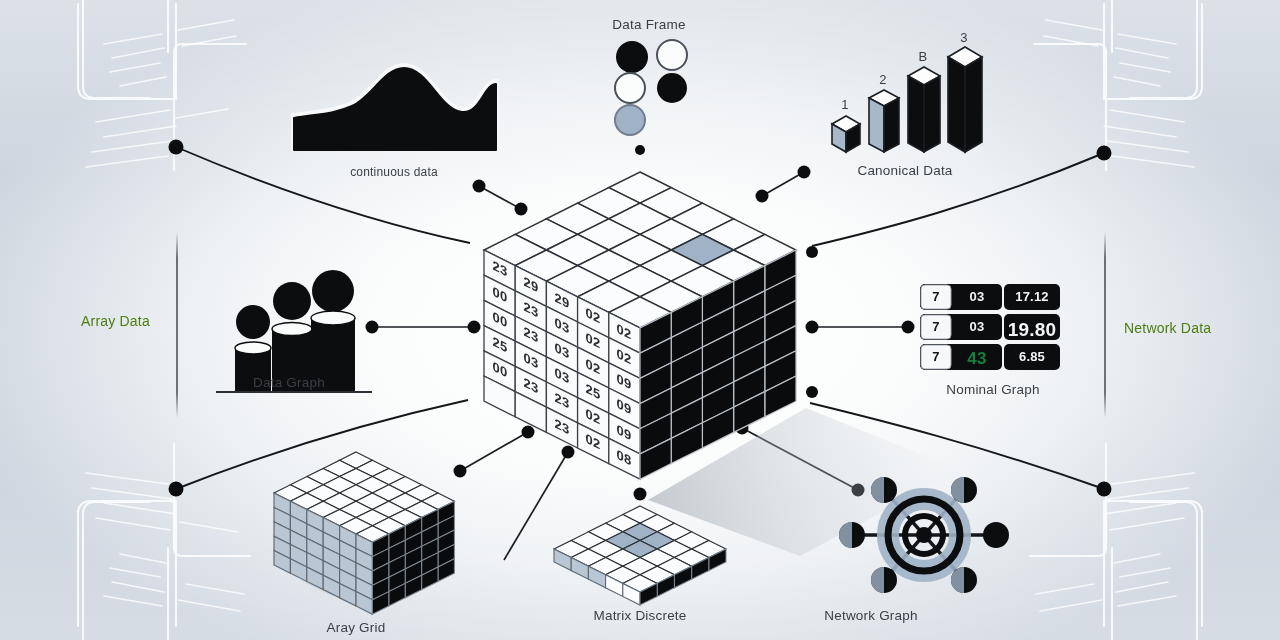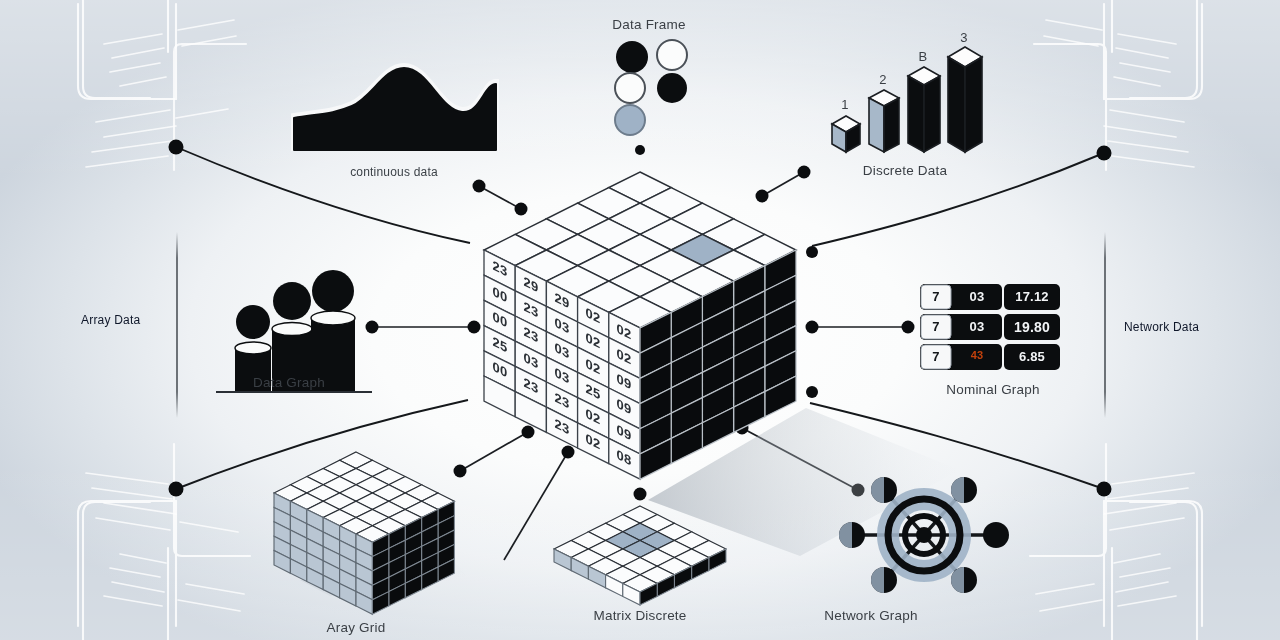--- a/index.html
+++ b/index.html
@@ -17,21 +17,21 @@
         linear-gradient(90deg,#a6b1bd 0%, #b9c2cc 9%, #d6dce2 20%, #f2f4f6 34%, #fdfdfe 50%, #f1f3f6 66%, #d4dae1 80%, #b7c0cb 91%, #a4afbc 100%);
   }
   .bg2{position:absolute;inset:0;
       background:linear-gradient(180deg, rgba(255,255,255,.30) 0%, rgba(255,255,255,0) 28%, rgba(255,255,255,0) 72%, rgba(255,255,255,.18) 100%);}
 
   .deco{position:absolute;inset:0;pointer-events:none;}
 
   
   .lbl{position:absolute;color:#3a3f45;font-size:13.5px;letter-spacing:.2px;white-space:nowrap;}
   .lbl.big{font-size:12px;color:#3c4248;}
-  .lbl.side{font-size:12px;color:#0f172a;}
+  .lbl.side{font-size:14px;color:#4d7c0f;}
   .ctr{transform:translateX(-50%);}
 
   
   .vrule{position:absolute;width:1.6px;background:linear-gradient(180deg,rgba(60,66,72,0) 0%,rgba(60,66,72,.72) 14%,rgba(60,66,72,.72) 86%,rgba(60,66,72,0) 100%);}
 
   svg{position:absolute;left:0;top:0;overflow:visible;}
   .nd{fill:#0b0d0f;}
   .lk{stroke:#1b1e22;fill:none;stroke-width:1.7;}
   .lk2{stroke:#15181b;fill:none;stroke-width:1.9;}
 </style>
@@ -236,21 +236,21 @@
     <g>
       <polygon points="948,57 965,47 982,57 965,67" fill="#fdfdfd" stroke="#1b1e22" stroke-width="1.6"></polygon>
       <polygon points="948,57 965,67 965,152 948,142" fill="#0b0d0f" stroke="#1b1e22" stroke-width="1.6"></polygon>
       <polygon points="965,67 982,57 982,142 965,152" fill="#0b0d0f" stroke="#1b1e22" stroke-width="1.6"></polygon>
     </g>
   </svg>
   <div class="lbl ctr" style="left:845px;top:97px;font-size:13px;">1</div>
   <div class="lbl ctr" style="left:883px;top:72px;font-size:13px;">2</div>
   <div class="lbl ctr" style="left:923px;top:49px;font-size:13px;">B</div>
   <div class="lbl ctr" style="left:964px;top:30px;font-size:13px;">3</div>
-  <div class="lbl ctr" style="left:905px;top:163px;">Discrete Data</div>
+  <div class="lbl ctr" style="left:905px;top:163px;">Canonical Data</div>
 
   <svg class="deco" width="1280" height="640">
     <g>
       <circle cx="253" cy="322" r="17" fill="#0b0d0f"></circle>
       <rect x="235" y="348" width="36" height="44" fill="#0b0d0f"></rect>
       <ellipse cx="253" cy="348" rx="18" ry="6" fill="#fafbfb" stroke="#0b0d0f" stroke-width="1.4"></ellipse>
       <rect x="235" y="348" width="36" height="44" fill="#0b0d0f" opacity="0"></rect>
     </g>
     <g>
       <circle cx="292" cy="301" r="19" fill="#0b0d0f"></circle>
@@ -283,24 +283,24 @@
       <rect x="921" y="345" width="30" height="24" rx="4" fill="#f7f8f9" stroke="#9aa3ad" stroke-width="1"></rect>
       <rect x="1004" y="344" width="56" height="26" rx="5" fill="#0b0d0f"></rect>
     </g>
   </svg>
   <div class="lbl ctr" style="left:936px;top:289px;color:#14171a;font-size:13px;font-weight:bold;">7</div>
   <div class="lbl ctr" style="left:977px;top:289px;color:#f2f4f6;font-size:13px;font-weight:bold;">03</div>
   <div class="lbl ctr" style="left:1032px;top:289px;color:#f2f4f6;font-size:13px;font-weight:bold;">17.12</div>
 
   <div class="lbl ctr" style="left:936px;top:319px;color:#14171a;font-size:13px;font-weight:bold;">7</div>
   <div class="lbl ctr" style="left:977px;top:319px;color:#f2f4f6;font-size:13px;font-weight:bold;">03</div>
-  <div class="lbl ctr" style="left:1032px;top:319px;color:#f2f4f6;font-size:14px;font-weight:bold;">19.80</div>
+  <div class="lbl ctr" style="left:1032px;top:319px;color:#f2f4f6;font-size:19px;font-weight:bold;">19.80</div>
 
   <div class="lbl ctr" style="left:936px;top:349px;color:#14171a;font-size:13px;font-weight:bold;">7</div>
-  <div class="lbl ctr" style="left:977px;top:349px;color:#c2410c;font-size:11px;font-weight:bold;">43</div>
+  <div class="lbl ctr" style="left:977px;top:349px;color:#15803d;font-size:17px;font-weight:bold;">43</div>
   <div class="lbl ctr" style="left:1032px;top:349px;color:#f2f4f6;font-size:13px;font-weight:bold;">6.85</div>
 
   <div class="lbl ctr" style="left:993px;top:382px;">Nominal Graph</div>
 
   <svg class="deco" width="1280" height="640">
     <defs>
       <linearGradient id="cubeShadow" x1="0" y1="0" x2="1" y2="0">
         <stop offset="0%" stop-color="#9aa3ad" stop-opacity=".55"></stop>
         <stop offset="70%" stop-color="#c9d0d7" stop-opacity=".25"></stop>
         <stop offset="100%" stop-color="#dfe4e9" stop-opacity="0"></stop>

